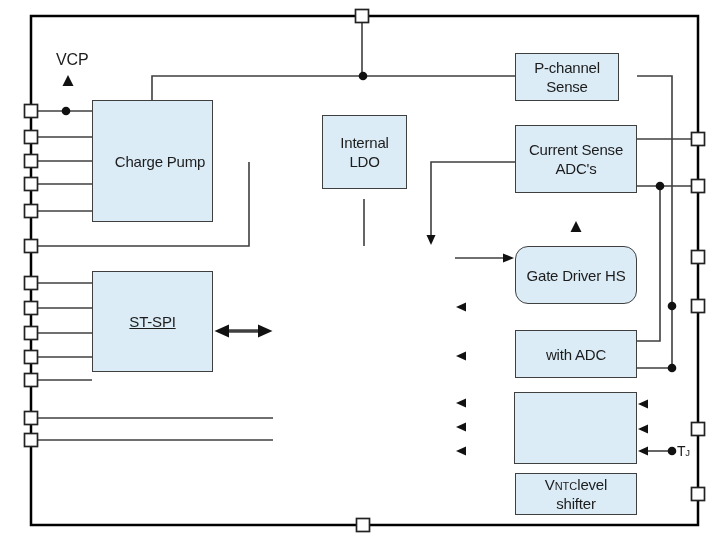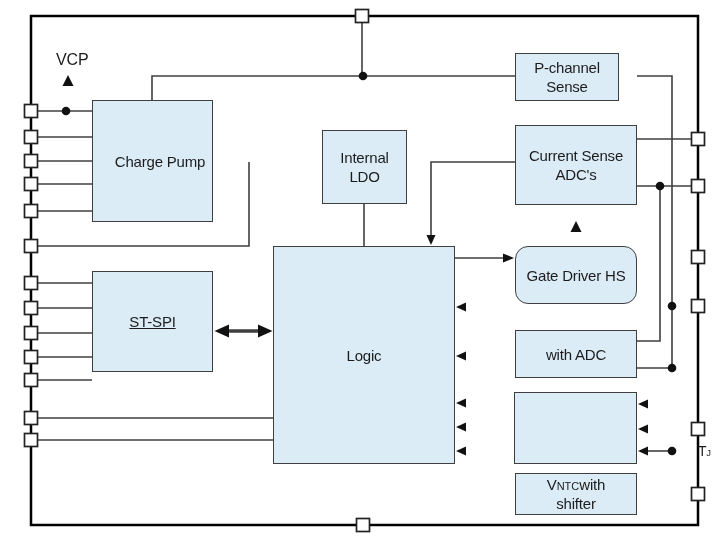--- a/index.html
+++ b/index.html
@@ -123,53 +123,50 @@
   </svg>
 
   <div class="blk" style="left:92px;top:100px;width:121px;height:122px;padding-left:15px;">
     <span>Charge Pump</span>
   </div>
 
   <div class="blk" style="left:92px;top:271px;width:121px;height:101px;text-decoration:underline;">
     <span>ST-SPI</span>
   </div>
 
-  <div class="blk" style="left:322px;top:130px;width:85px;height:74px;">
+  <div class="blk" style="left:322px;top:115px;width:85px;height:74px;">
     <span>Internal</span>
     <span>LDO</span>
   </div>
 
-  <div class="blk" style="left:273px;top:246px;width:182px;height:218px;">
-    <span>Logic</span>
-  </div>
 
   <div class="blk" style="left:515px;top:53px;width:104px;height:48px;">
     <span>P-channel</span>
     <span>Sense</span>
   </div>
 
-  <div class="blk" style="left:515px;top:125px;width:122px;height:80px;">
+  <div class="blk" style="left:515px;top:125px;width:122px;height:68px;">
     <span>Current Sense</span>
     <span>ADC's</span>
   </div>
 
   <div class="blk" style="left:515px;top:246px;width:122px;height:58px;border-radius:13px;">
     <span>Gate Driver HS</span>
   </div>
 
   <div class="blk" style="left:515px;top:330px;width:122px;height:48px;">
     <span>with ADC</span>
   </div>
 
   <div class="blk" style="left:514px;top:392px;width:123px;height:72px;">
     <span></span>
   </div>
 
   <div class="blk" style="left:515px;top:473px;width:122px;height:42px;line-height:18px;">
-    <span class="vntc-line"><span class="mainlbl">V</span><span class="subsmall">NTC</span><span class="mainlbl">with</span></span>
+    <span class="vntc-line"><span class="mainlbl">V</span><span class="subsmall">NTC</span><span class="mainlbl">level</span></span>
     <span class="vntc-line">shifter</span>
   </div>
 
   <div class="inlinelbl" style="left:56px;top:51px;font-size:16px;"><span class="mainlbl">V</span><span class="subsmall" style="font-size:16px;">CP</span></div>
 
-  <div class="inlinelbl" style="left:698px;top:443px;font-size:14px;"><span class="mainlbl">T</span><span class="subsmall" style="font-size:9.5px;">J</span></div>
+  <div class="inlinelbl" style="left:677px;top:443px;font-size:14px;"><span class="mainlbl">T</span><span class="subsmall" style="font-size:9.5px;">J</span></div>
 
 </div>
 
 </body></html>

